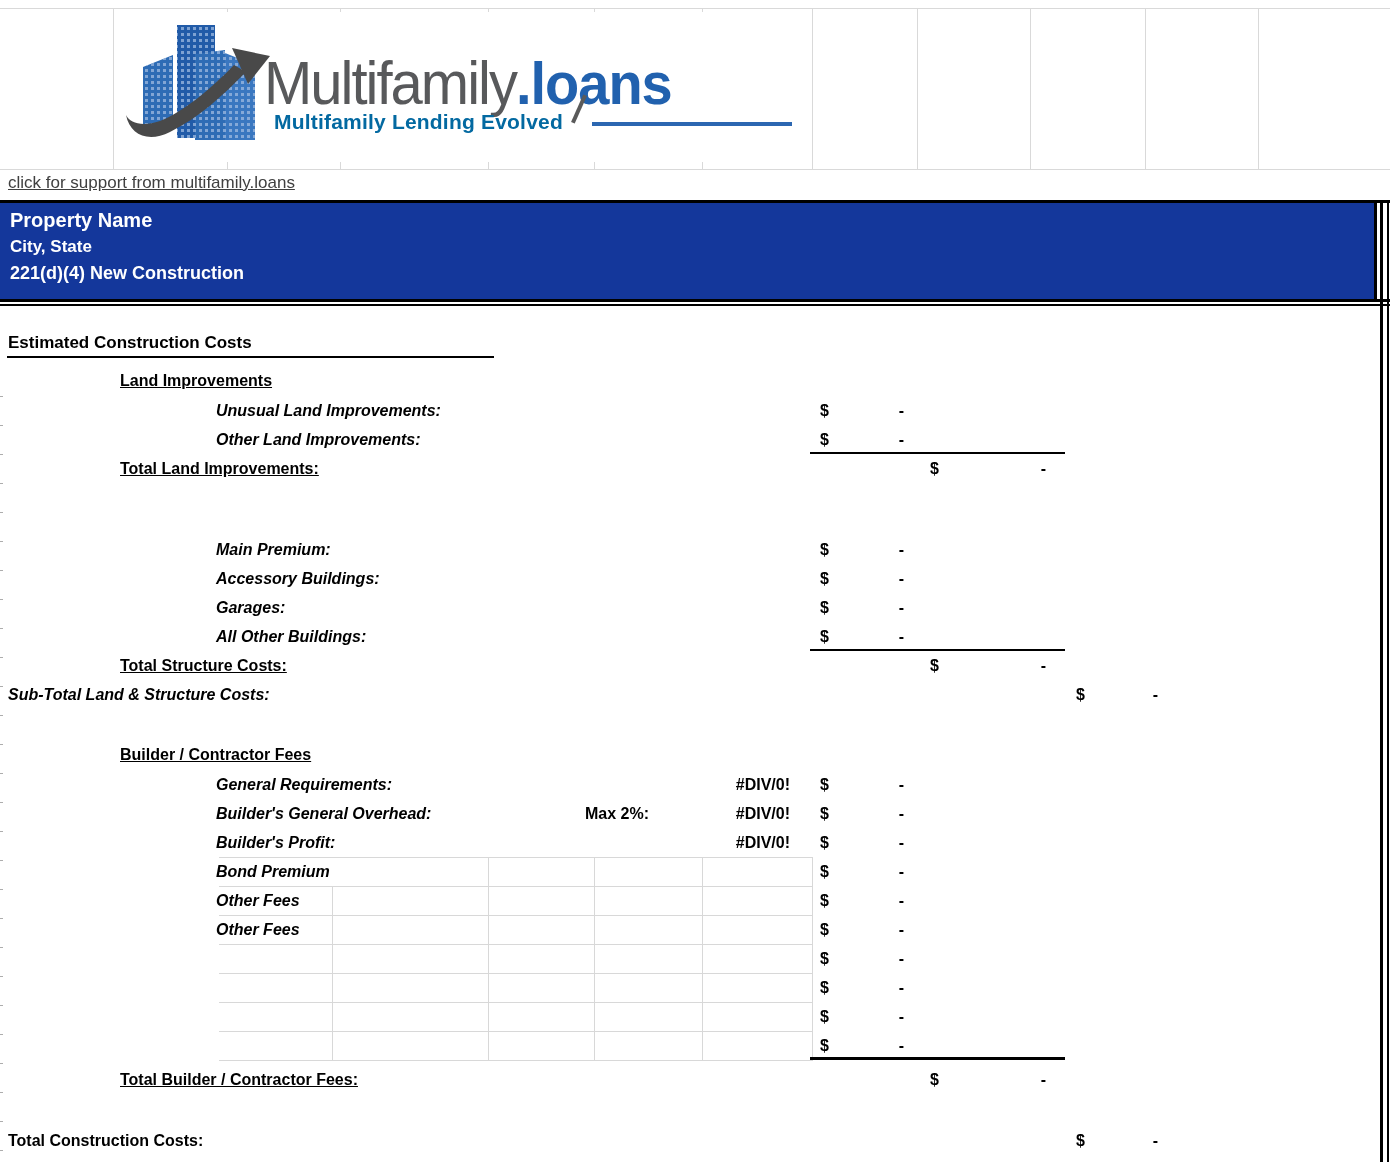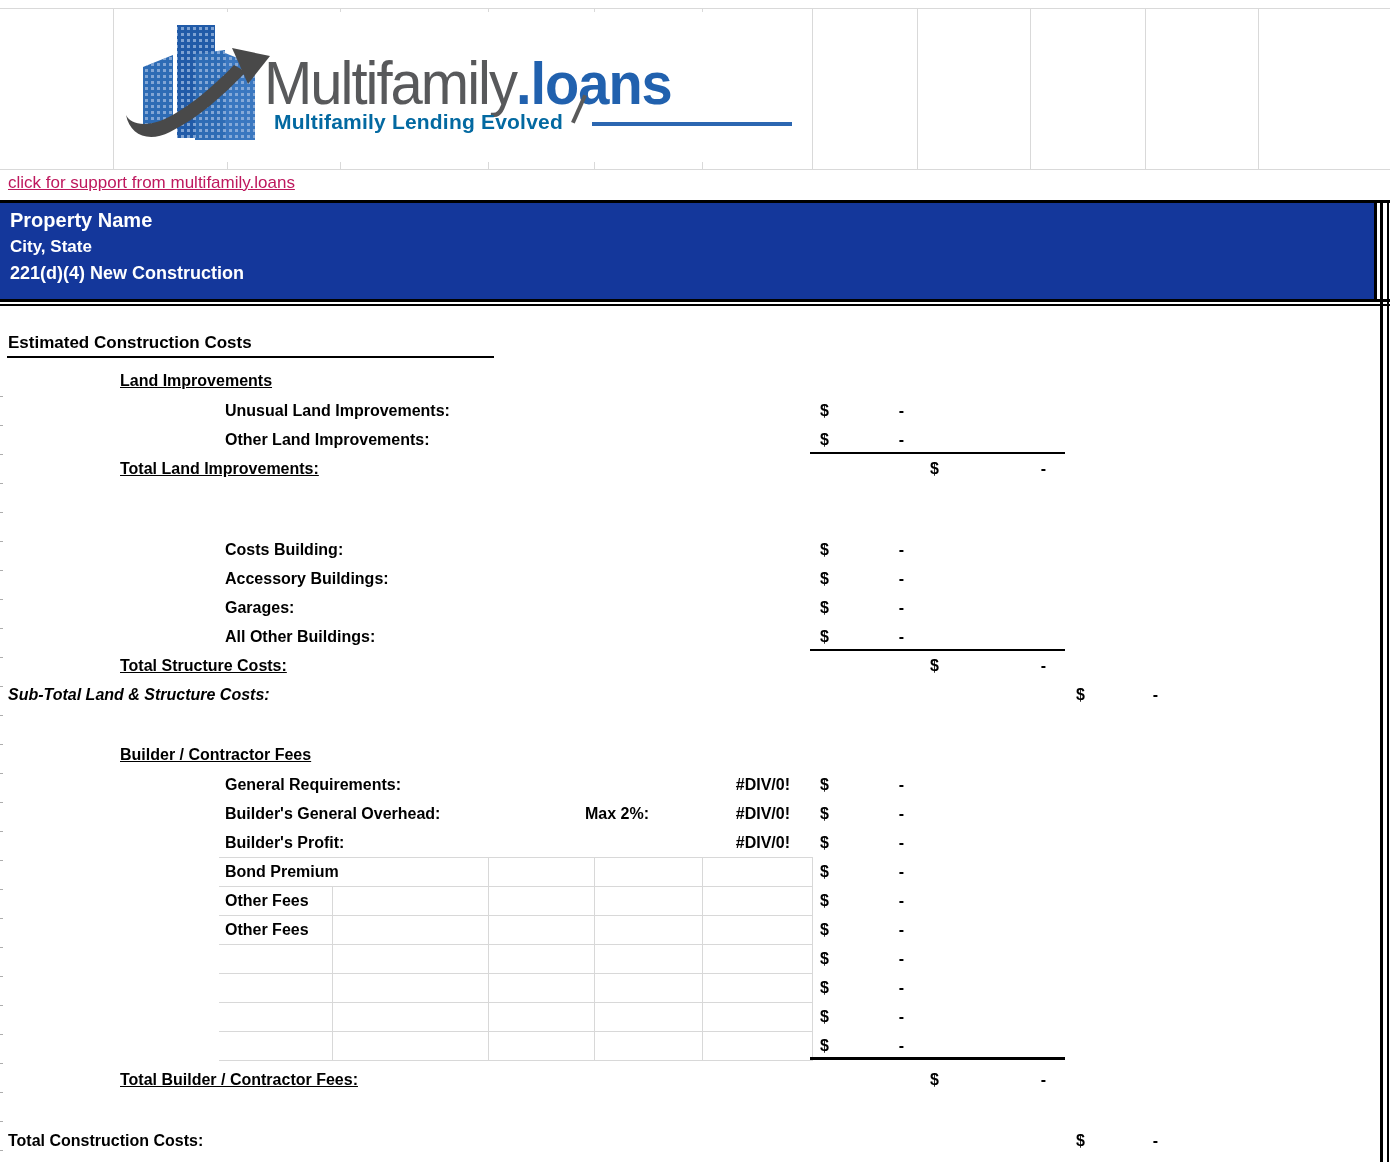--- a/index.html
+++ b/index.html
@@ -14,42 +14,42 @@
   
   .logo-icon{position:absolute;left:120px;top:20px;width:160px;height:140px;}
   .brand{position:absolute;left:264px;top:46px;height:70px;line-height:70px;white-space:nowrap;
          letter-spacing:-2px;transform:scaleY(1.05);transform-origin:top left;}
   .brand .primary{font-size:58px;font-weight:400;color:#58595b;}
   .brand .suffix{font-size:56px;font-weight:700;color:#2161ae;letter-spacing:-1px;}
   .tagline{position:absolute;left:274px;top:110px;font-size:21px;font-weight:700;color:#0369a1;letter-spacing:.2px;}
   .tagline-rule{position:absolute;left:592px;top:122px;width:200px;height:4px;background:#2c67b1;}
   .tagline-tick{position:absolute;left:577px;top:94px;width:4px;height:30px;background:#5a5a5a;transform:rotate(24deg);}
   
-  .support{position:absolute;left:8px;top:173px;font-size:17px;color:#be185d;text-decoration:underline;cursor:pointer;}
+  .support{position:absolute;left:8px;top:173px;font-size:17px;color:#404040;text-decoration:underline;cursor:pointer;}
   
   .hdr-border-top{position:absolute;left:0;top:200px;width:1390px;height:3px;background:#000;}
   .hdr{position:absolute;left:0;top:203px;width:1374px;height:96px;background:#14379b;border-right:3px solid #000;}
   .hdr-b1{position:absolute;left:0;top:299px;width:1390px;height:3px;background:#000;}
   .hdr-b2{position:absolute;left:0;top:304px;width:1390px;height:2px;background:#000;}
   .hdr-line{position:absolute;left:10px;color:#fff;font-weight:700;white-space:nowrap;}
   .hdr-property{top:6px;font-size:20px;}
   .hdr-city{top:34px;font-size:17px;}
   .hdr-program{top:60px;font-size:18px;}
   .hdr-title{position:absolute;left:560px;top:9px;width:800px;text-align:center;color:#fff;
              font-size:19px;font-weight:700;text-decoration:underline;}
   
   .rrule-a{position:absolute;left:1380px;top:200px;width:3px;height:962px;background:#000;}
   .rrule-b{position:absolute;left:1387px;top:200px;width:2px;height:962px;background:#000;}
   
   .left-ticks{position:absolute;left:0;top:368px;width:3px;height:790px;
     background:repeating-linear-gradient(180deg, transparent 0 28px, #adadad 28px 29px);}
   
   .row{position:absolute;left:0;width:1390px;height:29px;}
   .lbl{position:absolute;top:0;line-height:29px;font-size:16px;font-weight:700;white-space:nowrap;}
-  .ind0{left:8px;} .ind1{left:120px;} .ind2{left:225px;}
+  .ind0{left:8px;} .ind1{left:120px;} .ind2{left:216px;font-style:italic;}
   .big{font-size:17px;line-height:30px;}
   .u{text-decoration:underline;}
   .it{font-style:italic;}
   .title-rule{position:absolute;left:7px;top:356px;width:487px;height:2px;background:#000;}
   .money{position:absolute;top:0;display:flex;justify-content:space-between;line-height:29px;
          font-size:16px;font-weight:700;}
   .money i{font-style:normal;}
   .mA{left:820px;width:84px;}
   .mB{left:930px;width:116px;}
   .mC{left:1076px;width:82px;}
@@ -156,21 +156,21 @@
   <div class="sumline" style="top:452px"></div>
   <div class="row" style="top:454px">
     <span class="lbl ind1 u">Total Land Improvements:</span>
     <span class="money mB">
         <i>$</i>
         <i>-</i>
       </span>
   </div>
 
   <div class="row" style="top:535px">
-    <span class="lbl ind2">Costs Building:</span>
+    <span class="lbl ind2">Main Premium:</span>
     <span class="money mA">
         <i>$</i>
         <i>-</i>
       </span>
   </div>
   <div class="row" style="top:564px">
     <span class="lbl ind2">Accessory Buildings:</span>
     <span class="money mA">
         <i>$</i>
         <i>-</i>

